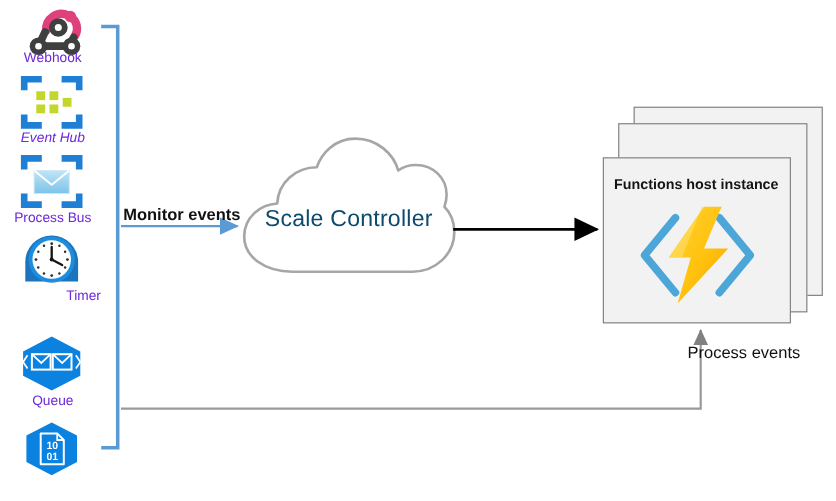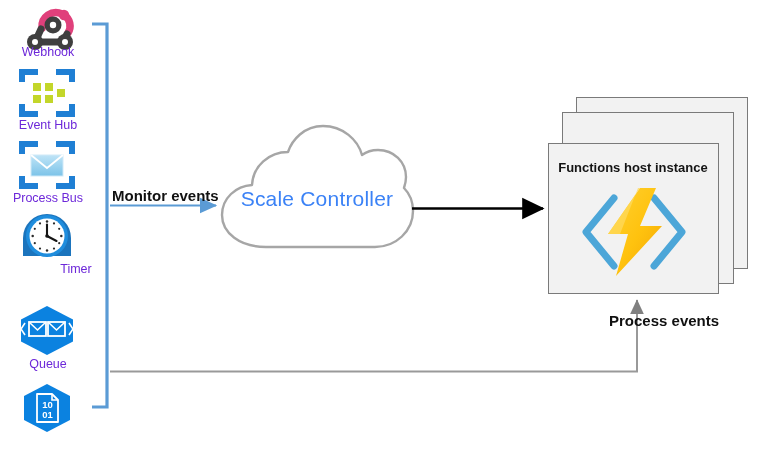--- a/index.html
+++ b/index.html
@@ -29,36 +29,36 @@
     margin-top:1px;
     white-space:nowrap;
   }
 
   
   #cloud-label{
     position:absolute;
     left:222px;top:187px;width:190px;
     text-align:center;
     font-size:21px;
-    color:#3b82f6;
+    color:#0c4a6e;
     letter-spacing:.2px;
     white-space:nowrap;
   }
 
   
   .arrow-label{
     position:absolute;
     font-size:15px;
     font-weight:bold;
     color:#111;
     white-space:nowrap;
   }
   #label-monitor{left:112px;top:187px;}
   #label-create{left:424px;top:186px;}
-  #label-process{left:609px;top:312px;font-weight:bold;}
+  #label-process{left:625px;top:312px;font-weight:normal;}
 
   
   .hostbox{
     position:absolute;
     background:#f2f2f2;
     border:1px solid #7a7a7a;
     box-sizing:border-box;
   }
   #host-back{left:576px;top:97px;width:172px;height:172px;}
   #host-mid{left:562px;top:112px;width:172px;height:172px;}
@@ -213,21 +213,21 @@
       <path d="M30,11 L30,17 L36,17" fill="none" stroke="#ffffff" stroke-width="1.6"></path>
       <text x="25.5" y="25" font-family="'Liberation Sans',sans-serif" font-size="9.5" font-weight="bold" fill="#ffffff" text-anchor="middle">10</text>
       <text x="25.5" y="35" font-family="'Liberation Sans',sans-serif" font-size="9.5" font-weight="bold" fill="#ffffff" text-anchor="middle">01</text>
     </g>
 
   </svg>
 
   <div class="trigger" style="left:0px;top:44px;">
     <span class="tlabel">Webhook</span>
   </div>
-  <div class="trigger" style="left:0px;top:117px;">
+  <div class="trigger" style="left:0px;top:117px;font-style:italic;">
     <span class="tlabel">Event Hub</span>
   </div>
   <div class="trigger" style="left:0px;top:190px;">
     <span class="tlabel">Process Bus</span>
   </div>
   <div class="trigger" style="left:0px;top:261px;padding-left:28px;">
     <span class="tlabel">Timer</span>
   </div>
   <div class="trigger" style="left:0px;top:356px;">
     <span class="tlabel">Queue</span>

